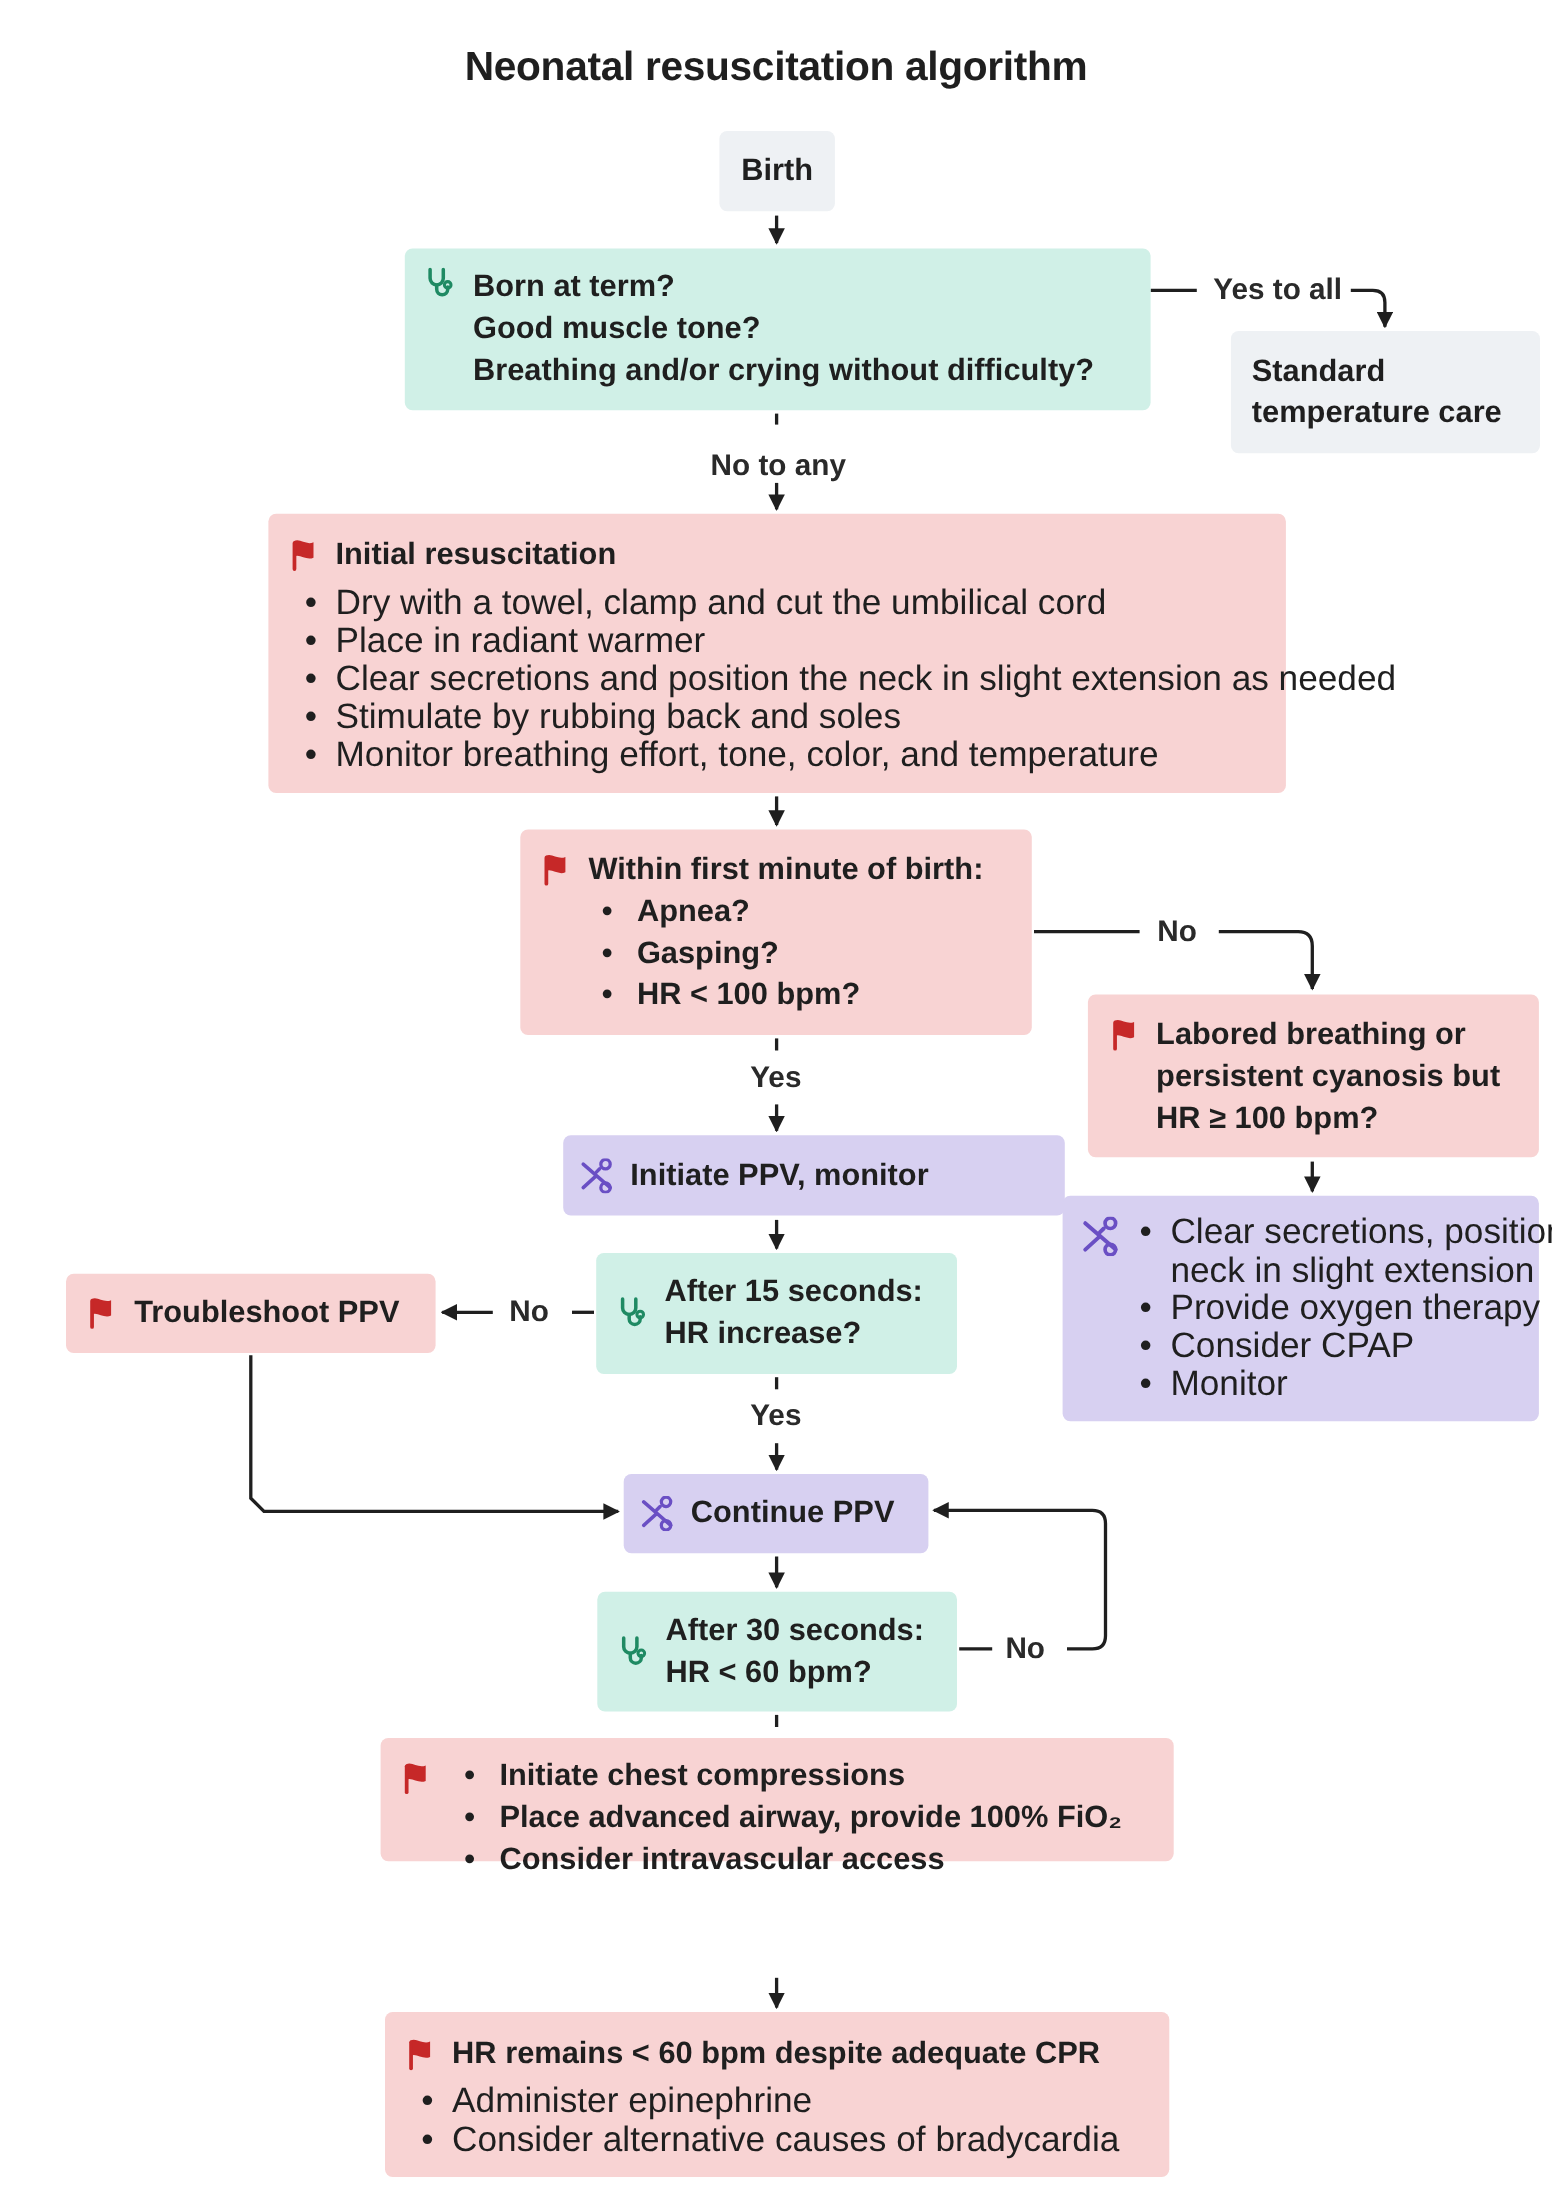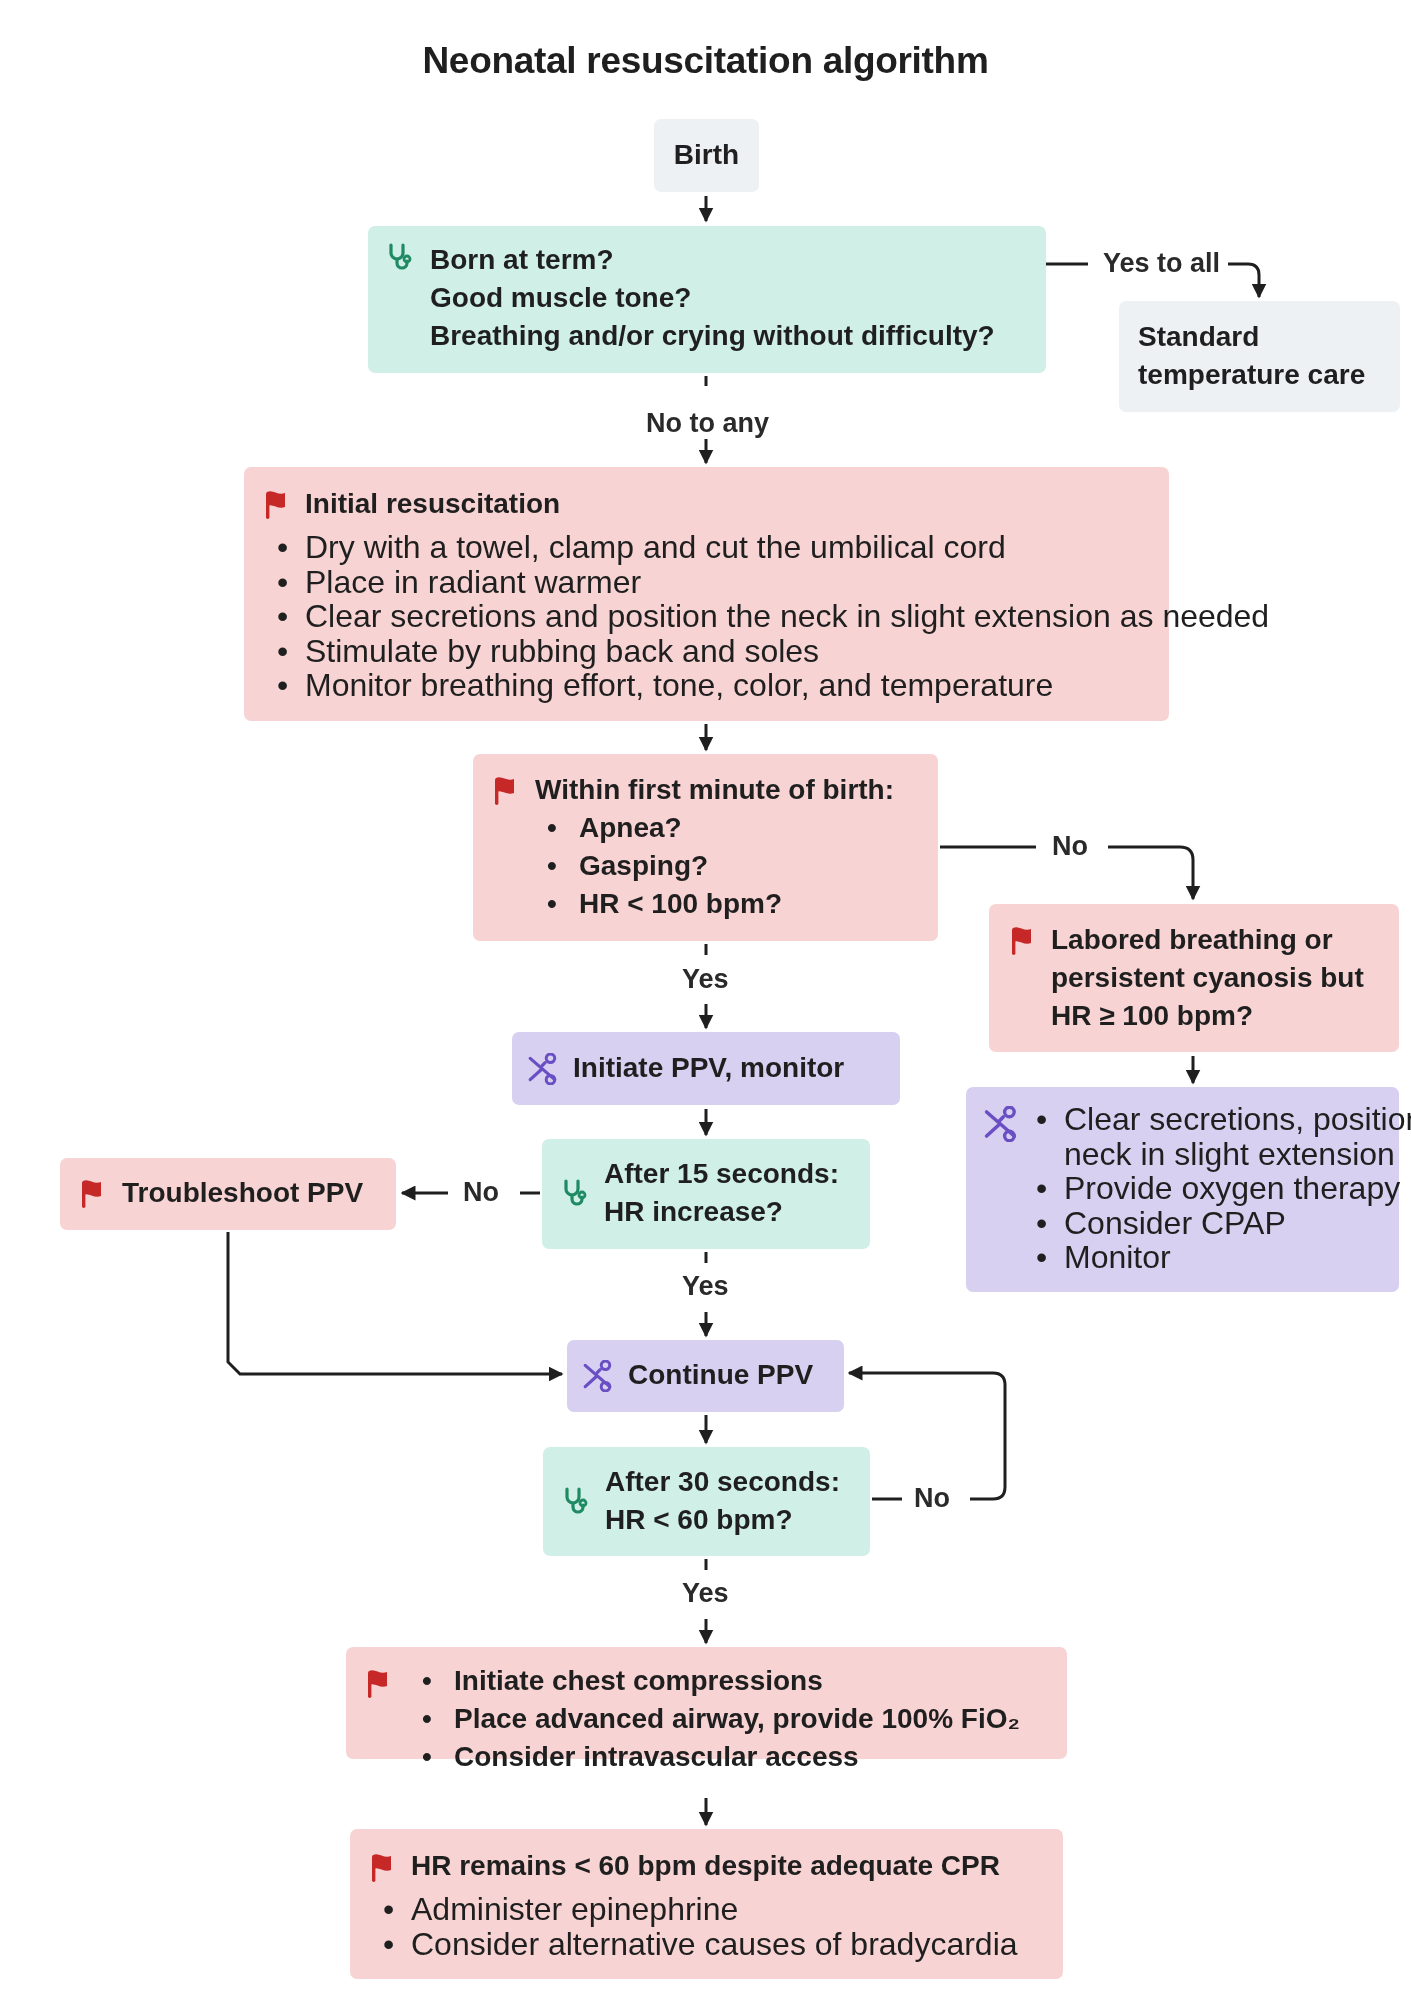--- a/index.html
+++ b/index.html
@@ -134,21 +134,21 @@
 
 <div class="box red" style="left:989px; top:904px; width:410px; height:148px;">
   <svg class="icon" style="left:21px; top:22px;" width="24" height="30">
       <use href="#i-flag"></use>
     </svg>
   <div class="row b t28" style="left:62px; top:17px;">Labored breathing or</div>
   <div class="row b t28" style="left:62px; top:55px;">persistent cyanosis but</div>
   <div class="row b t28" style="left:62px; top:93px;">HR ≥ 100 bpm?</div>
 </div>
 
-<div class="box purple" style="left:512px; top:1032px; width:388px; height:73px;">
+<div class="box purple" style="left:512px; top:1032px; width:456px; height:73px;">
   <svg class="icon" style="left:15px; top:21px;" width="32" height="32">
       <use href="#i-sciss"></use>
     </svg>
   <div class="row b t28" style="left:61px; top:17px;">Initiate PPV, monitor</div>
 </div>
 
 <div class="box purple" style="left:966px; top:1087px; width:433px; height:205px;padding-left:16px;">
   <svg class="icon" style="left:17px; top:19px;" width="36" height="36">
       <use href="#i-sciss"></use>
     </svg>
@@ -185,21 +185,21 @@
 </div>
 
 <div class="box teal" style="left:543px; top:1447px; width:327px; height:109px;">
   <svg class="icon" style="left:21px; top:40px;" width="24" height="30">
       <use href="#i-steth"></use>
     </svg>
   <div class="row b t28" style="left:62px; top:16px;">After 30 seconds:</div>
   <div class="row b t28" style="left:62px; top:54px;">HR &lt; 60 bpm?</div>
 </div>
 
-<div class="box red" style="left:346px; top:1647px; width:721px; height:112px;">
+<div class="box red" style="left:346px; top:1580px; width:721px; height:112px;">
   <svg class="icon" style="left:20px; top:22px;" width="24" height="30">
       <use href="#i-flag"></use>
     </svg>
   <ul class="bl b t28" style="position:absolute; left:76px; top:15px;">
     <li style="padding-left:32px;">Initiate chest compressions</li>
     <li style="padding-left:32px;">Place advanced airway, provide 100% FiO₂</li>
     <li style="padding-left:32px;">Consider intravascular access</li>
   </ul>
 </div>
 

